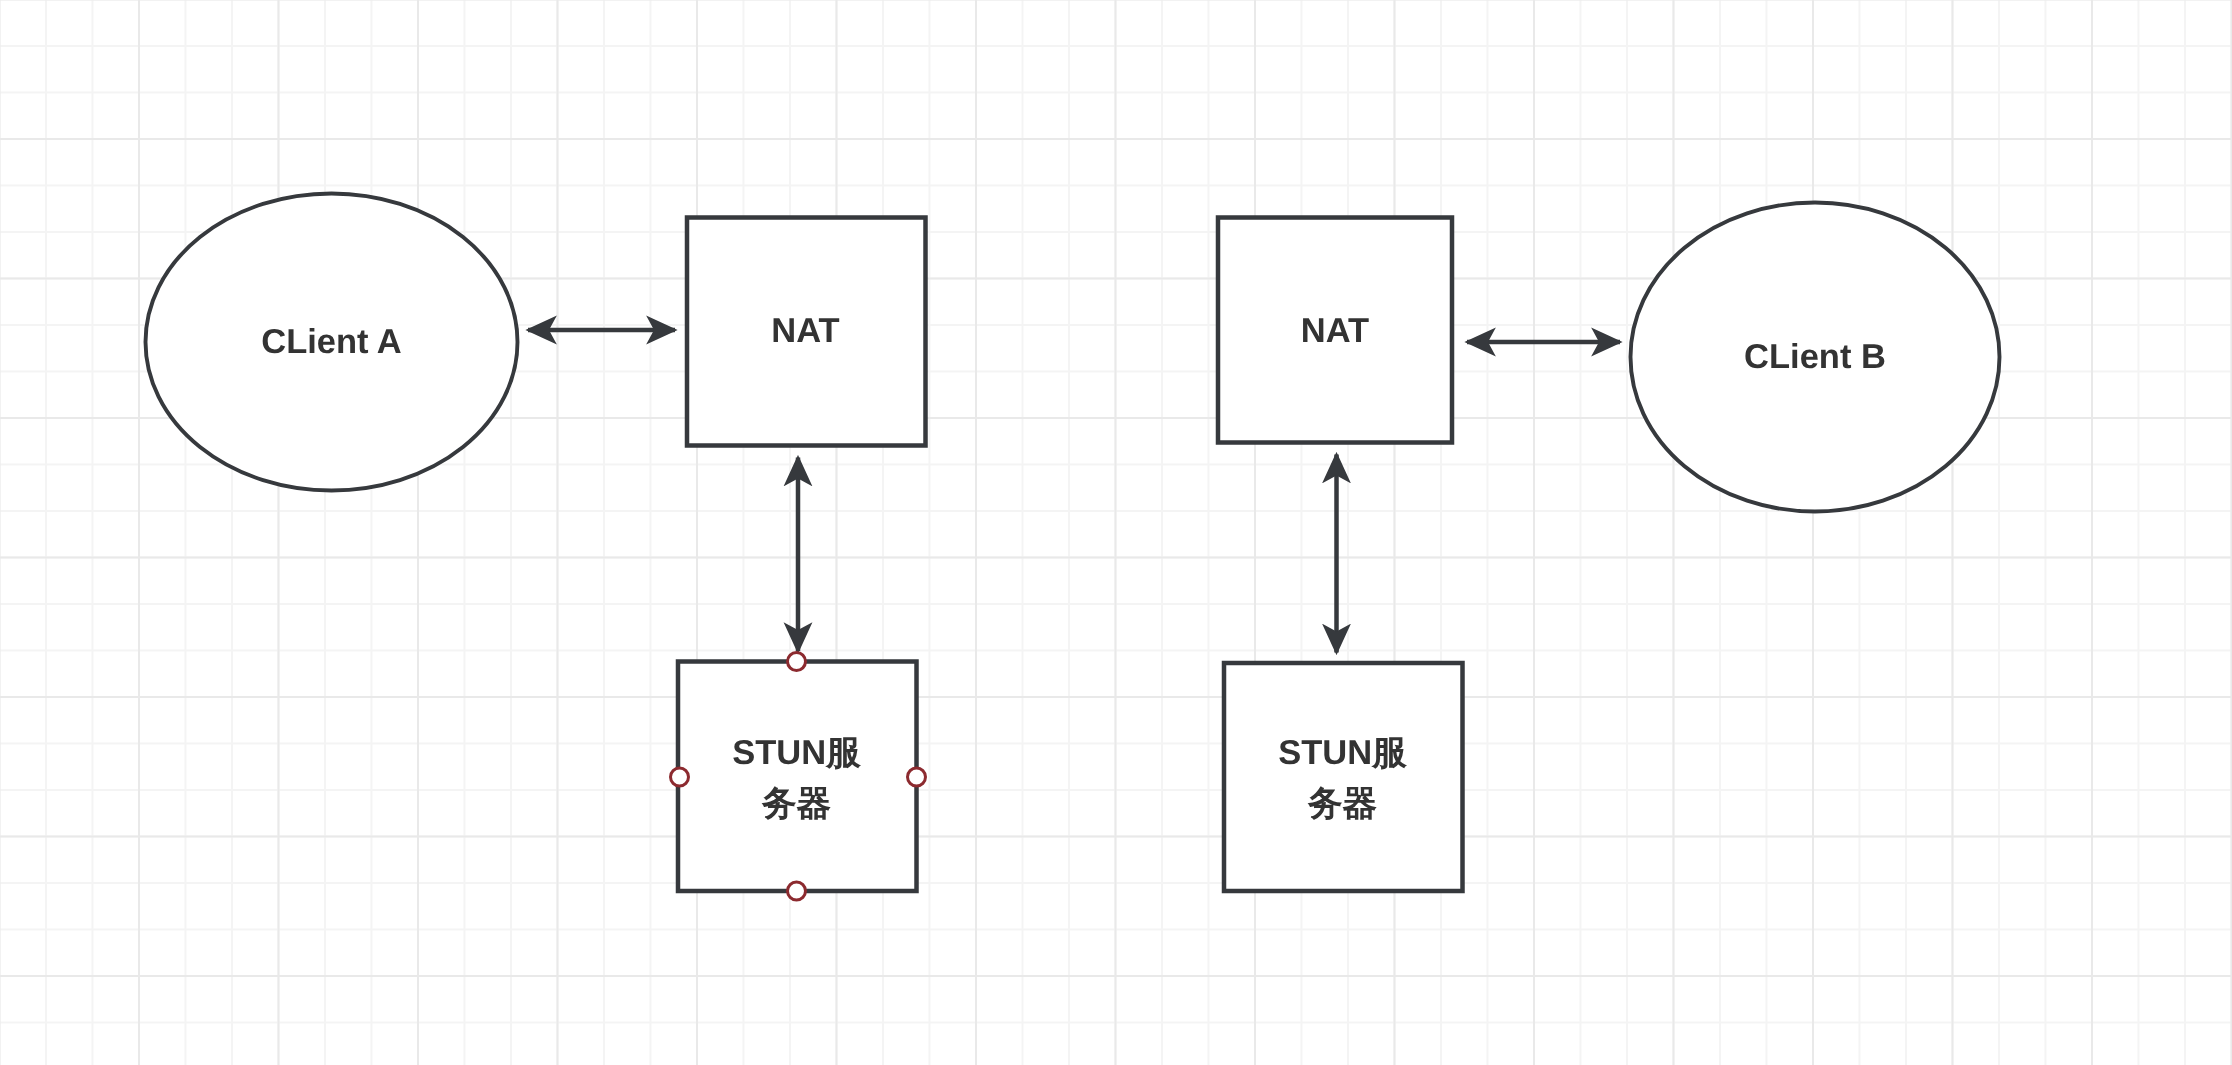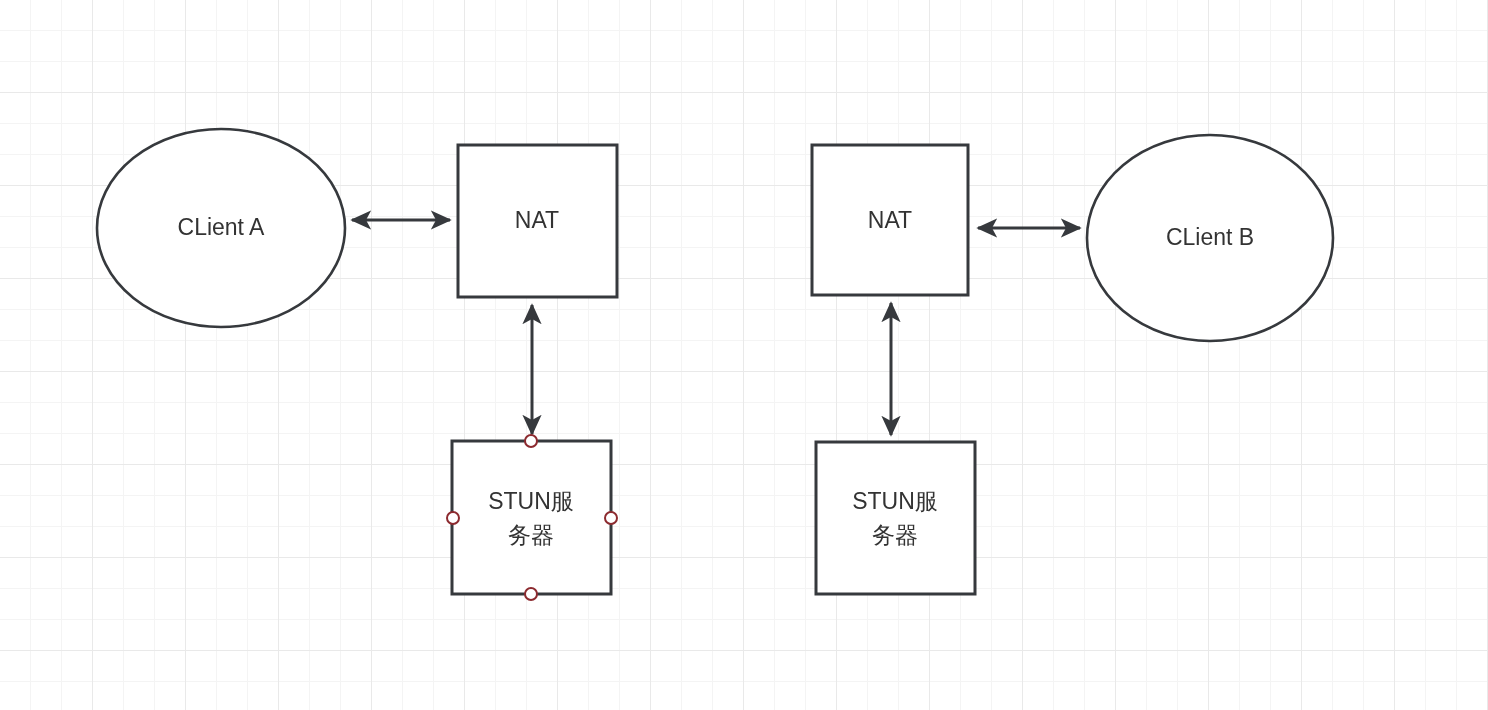--- a/index.html
+++ b/index.html
@@ -21,20 +21,21 @@
       linear-gradient(to right, #e9e9e9 1px, transparent 1px),
       linear-gradient(to bottom, #e9e9e9 1px, transparent 1px),
       linear-gradient(to right, #f4f4f4 1px, transparent 1px),
       linear-gradient(to bottom, #f4f4f4 1px, transparent 1px);
     background-size:
       93px 93px,
       93px 93px,
       31px 31px,
       31px 31px;
     background-position: -1px -1px, -1px -1px, -1px -1px, -1px -1px;
+    font-weight: bold;
   }
   #diagram-svg {
     position: absolute;
     left: 0;
     top: 0;
     width: 1488px;
     height: 710px;
   }
   .shape-fill {
     fill: #ffffff;

